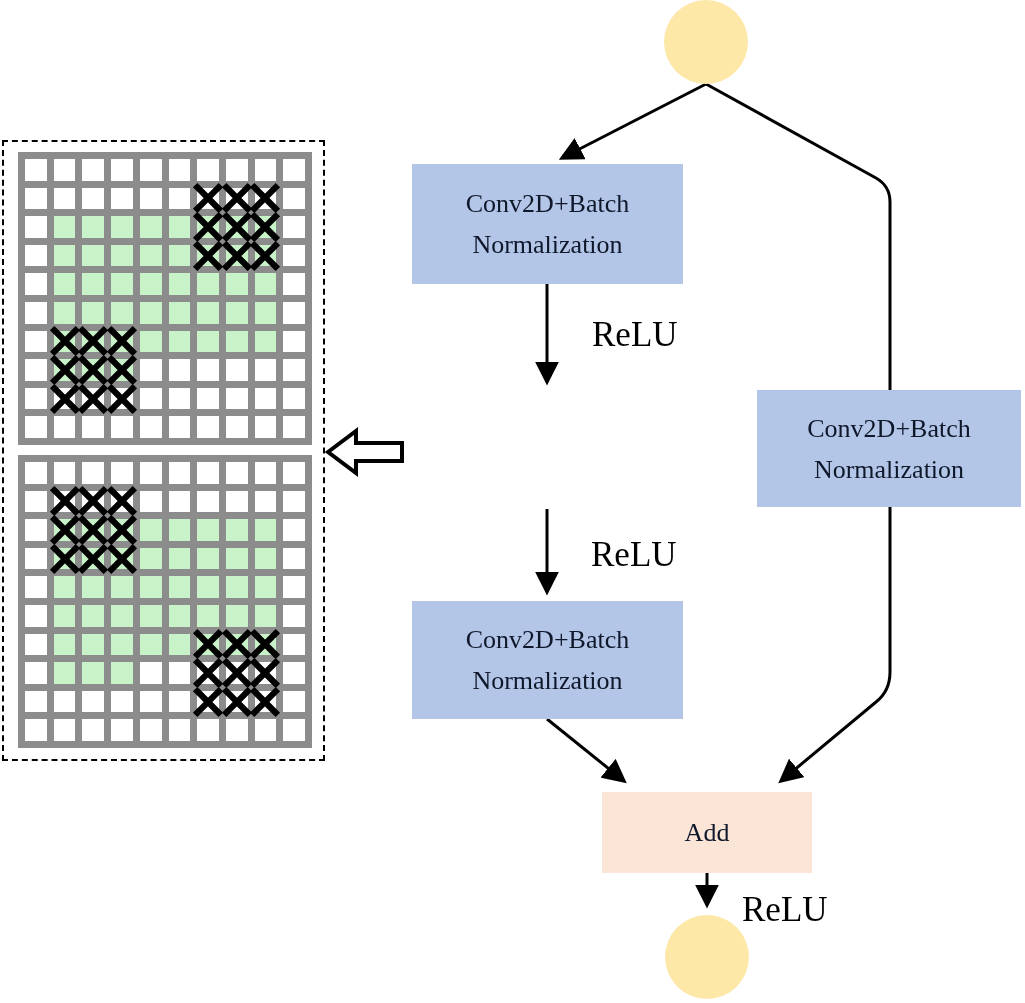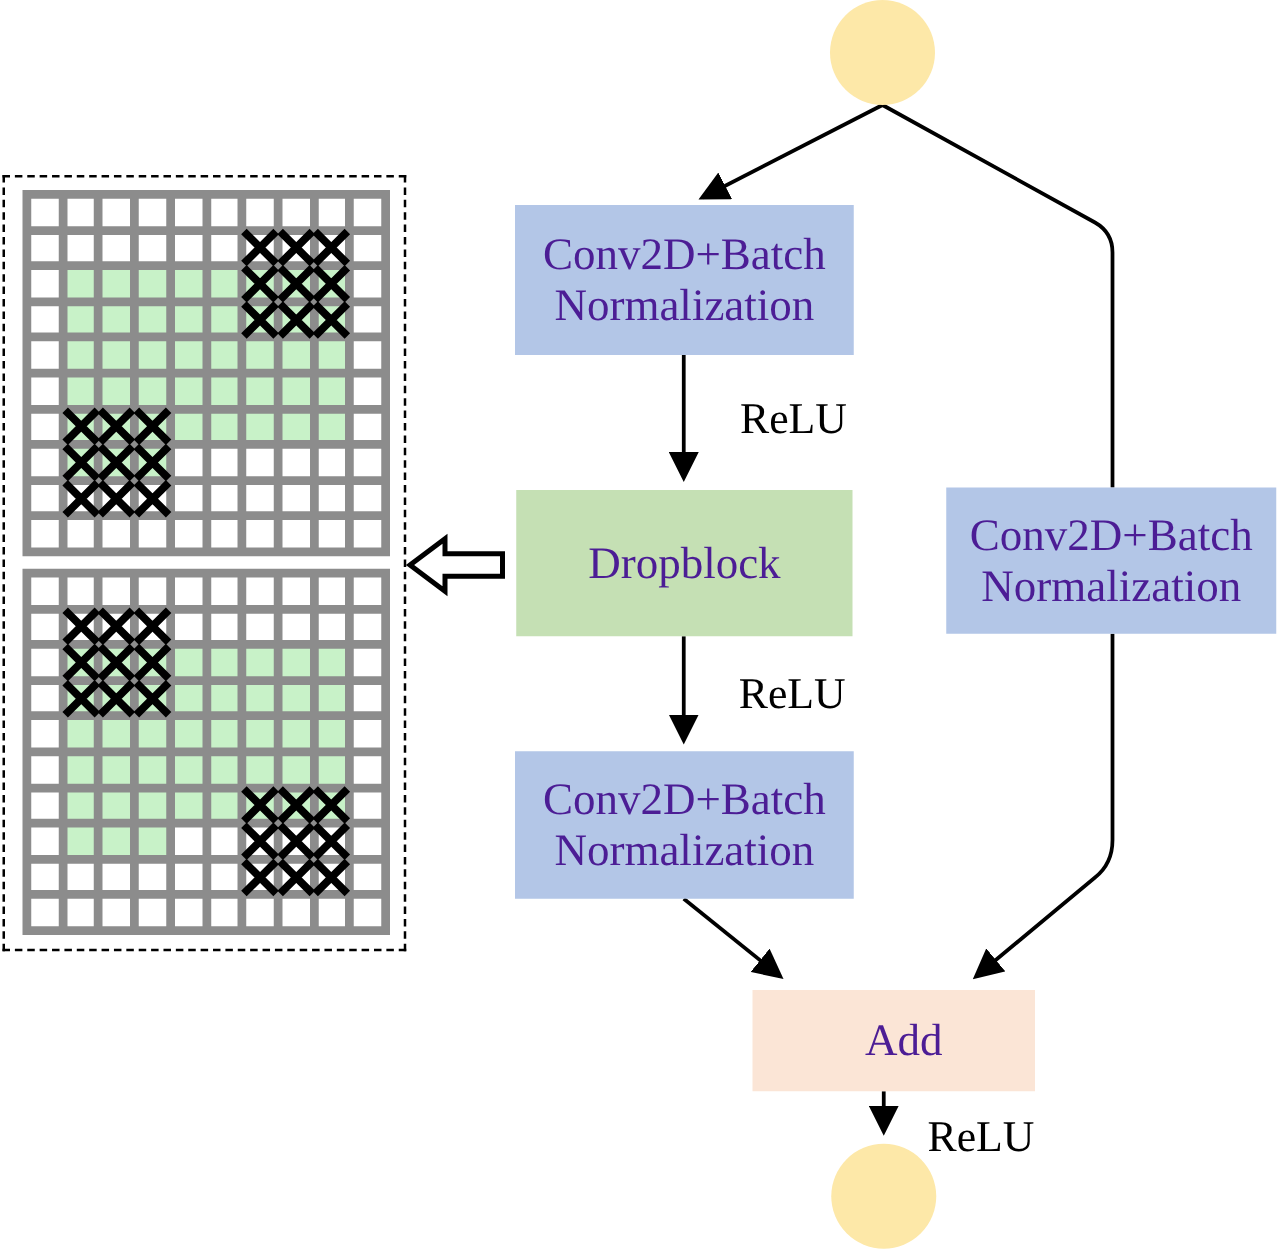--- a/index.html
+++ b/index.html
@@ -11,21 +11,21 @@
     overflow:hidden;
   }
   svg.overlay{position:absolute;left:0;top:0;width:1025px;height:1003px;pointer-events:none;}
   .node-circle{
     position:absolute;width:84px;height:84px;border-radius:50%;
     background:var(--node-yellow,#FDE8A8);
   }
   .box{
     position:absolute;display:flex;flex-direction:column;
     align-items:center;justify-content:center;
-    text-align:center;color:#4c1d95;font-size:36px;line-height:41px;
+    text-align:center;color:#0f172a;font-size:26px;line-height:41px;
   }
   .box.blue{background:var(--box-blue,#B3C6E7);}
   .box.green{background:var(--box-green,#C5E0B4);}
   .box.peach{background:var(--box-peach,#FBE5D6);}
   .edge-label{
     position:absolute;font-size:35px;color:#000;white-space:nowrap;
   }
   .panel{
     position:absolute;left:2px;top:140px;width:323px;height:621px;
     border:2px dashed #000;box-sizing:border-box;
@@ -73,35 +73,32 @@
   </svg>
 
   <div class="node-circle" style="left:664px;top:0px;"></div>
   <div class="node-circle" style="left:665px;top:915px;"></div>
 
   <div class="box blue" style="left:412px;top:164px;width:271px;height:120px;">
     <span>Conv2D+Batch</span>
     <span>Normalization</span>
   </div>
 
-  <div class="box green" style="left:413px;top:392px;width:269px;height:117px;">
-    <span>Dropblock</span>
-  </div>
 
   <div class="box blue" style="left:412px;top:601px;width:271px;height:118px;">
     <span>Conv2D+Batch</span>
     <span>Normalization</span>
   </div>
 
   <div class="box blue" style="left:757px;top:390px;width:264px;height:117px;">
     <span>Conv2D+Batch</span>
     <span>Normalization</span>
   </div>
 
-  <div class="box peach" style="left:602px;top:792px;width:210px;height:81px;padding-left:16px;">
+  <div class="box peach" style="left:602px;top:792px;width:210px;height:81px;">
     <span>Add</span>
   </div>
 
   <div class="edge-label" style="left:592px;top:315px;">ReLU</div>
   <div class="edge-label" style="left:591px;top:535px;">ReLU</div>
   <div class="edge-label" style="left:742px;top:890px;">ReLU</div>
 
   <div class="panel">
     <div class="featgrid" id="grid-top" style="top:10px;">
         <div class="cell"></div>

